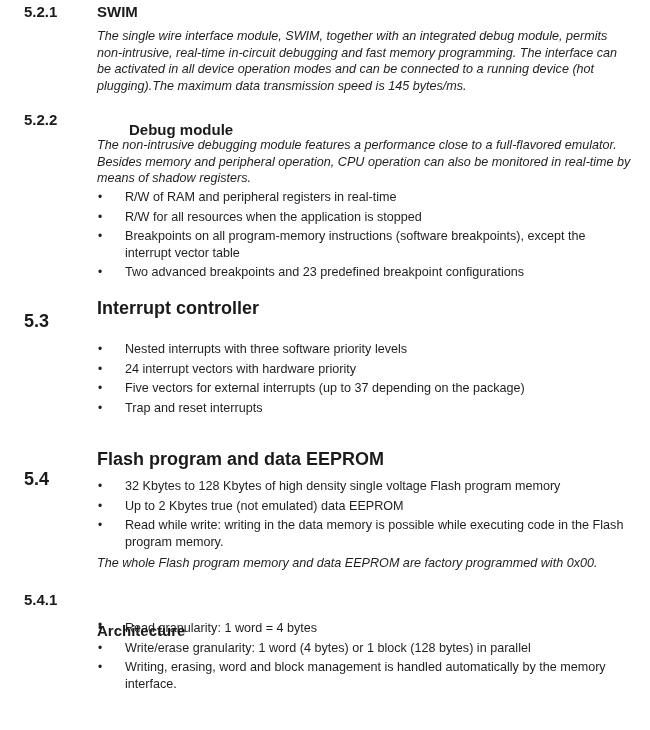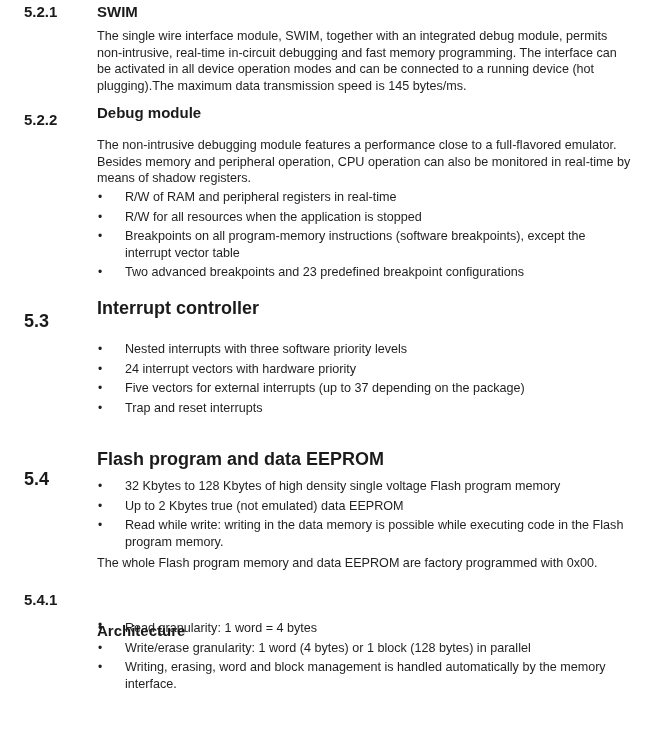--- a/index.html
+++ b/index.html
@@ -31,20 +31,21 @@
     .h3 { font-size: 15px; }
     .h2 { font-size: 18px; }
     .para {
       position: absolute;
       left: 97px;
       width: 535px;
       font-size: 12.6px;
       line-height: 16.5px;
       color: #1f1f1f;
       margin: 0;
+      font-style: italic;
     }
     .list {
       position: absolute;
       left: 97px;
       width: 535px;
       margin: 0;
       padding: 0;
       list-style: none;
       font-size: 12.6px;
       line-height: 16.5px;
@@ -63,21 +64,21 @@
     }
   </style>
 </head>
 <body>
 
 <div class="sec-num h3" style="top:3px;">5.2.1</div>
 <div class="sec-title h3" style="top:3px;">SWIM</div>
 <p class="para" style="top:28px;">The single wire interface module, SWIM, together with an integrated debug module, permits non-intrusive, real-time in-circuit debugging and fast memory programming. The interface can be activated in all device operation modes and can be connected to a running device (hot plugging).The maximum data transmission speed is 145 bytes/ms.</p>
 
 <div class="sec-num h3" style="top:111px;">5.2.2</div>
-<div class="sec-title h3" style="top:104px;">Debug module</div>
+<div class="sec-title h3" style="top:121px;margin-left:32px;">Debug module</div>
 <p class="para" style="top:137px;">The non-intrusive debugging module features a performance close to a full-flavored emulator. Besides memory and peripheral operation, CPU operation can also be monitored in real-time by means of shadow registers.</p>
 <ul class="list" style="top:189px;">
   <li><span class="bullet">•</span><span>R/W of RAM and peripheral registers in real-time</span></li>
   <li><span class="bullet">•</span><span>R/W for all resources when the application is stopped</span></li>
   <li><span class="bullet">•</span><span>Breakpoints on all program-memory instructions (software breakpoints), except the interrupt vector table</span></li>
   <li><span class="bullet">•</span><span>Two advanced breakpoints and 23 predefined breakpoint configurations</span></li>
 </ul>
 
 <div class="sec-num h2" style="top:311px;">5.3</div>
 <div class="sec-title h2" style="top:298px;">Interrupt controller</div>

